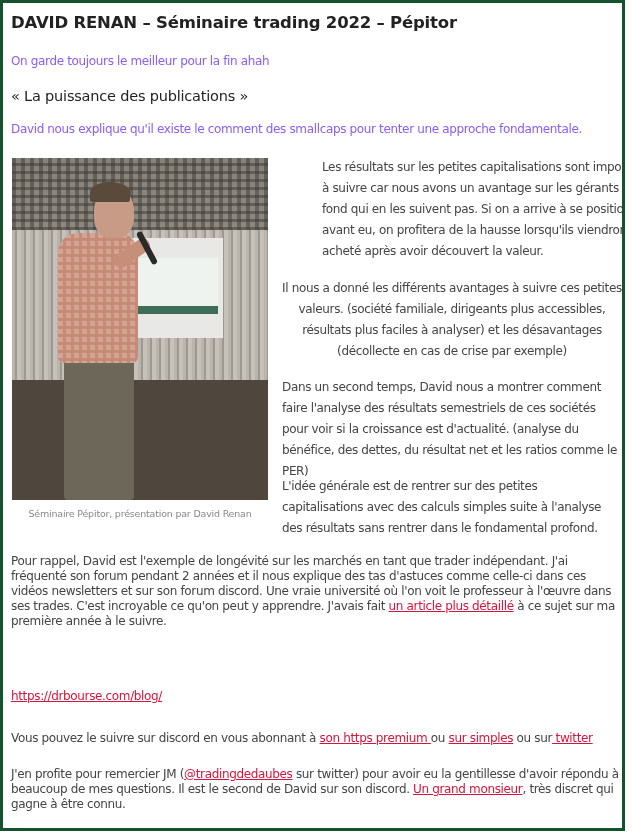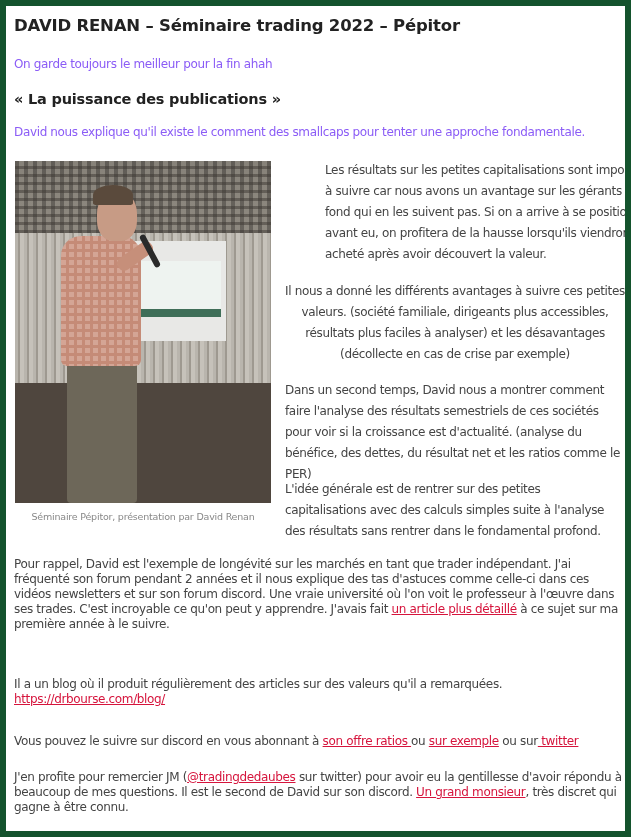--- a/index.html
+++ b/index.html
@@ -1,35 +1,35 @@
 <!DOCTYPE html>
 <html><head>
   <meta charset="utf-8">
   <style>
     html, body { margin: 0; padding: 0; background: #ffffff; }
     body { width: 633px; height: 839px; position: relative; overflow: hidden;
       font-family: "DejaVu Sans", "Liberation Sans", sans-serif; }
     .frame {
       position: absolute; left: 0; top: 0;
       width: 619px; height: 825px;
-      border: 6px solid #14532d;
+      border: 3px solid #14532d;
       background: #ffffff;
       overflow: hidden;
     }
     .content { position: absolute; left: 8px; top: 0; width: 608px; color: #444444; }
     .title {
       position: absolute; left: 0; top: 10px;
       font-size: 16.5px; font-weight: bold; color: #222222; letter-spacing: -0.2px;
       white-space: nowrap;
     }
     .p { position: absolute; left: 0; font-size: 12px; line-height: 21px; color: #8b5cf6; letter-spacing: -0.35px; }
     .intro { top: 48px; }
     .subheading {
       position: absolute; left: 0; top: 85px;
-      font-size: 14.5px; font-weight: bold; color: #222222; letter-spacing: -0.2px; white-space: nowrap;
+      font-size: 14.5px; font-weight: normal; color: #222222; letter-spacing: -0.2px; white-space: nowrap;
     }
     .lead { top: 116px; white-space: nowrap; }
     .figure { position: absolute; left: 1px; top: 155px; width: 256px; }
     .photo {
       width: 256px; height: 342px; position: relative; overflow: hidden;
       background: linear-gradient(180deg, #6d6a63 0%, #8a857c 10%, #a8a49b 30%, #b4afa6 55%, #564c43 64%, #4e443c 100%);
     }
     .ceiling { position: absolute; left: 0; top: 0; width: 256px; height: 72px;
       background: repeating-linear-gradient(90deg, #5e5a54 0 4px, #8b867d 4px 9px); opacity: 0.85; }
     .ceiling2 { position: absolute; left: 0; top: 0; width: 256px; height: 72px;
@@ -94,20 +94,20 @@
       <div class="caption">Séminaire Pépitor, présentation par David Renan</div>
     </div>
 
     <div class="right-col rc1">Les résultats sur les petites capitalisations sont importants à suivre car nous avons un avantage sur les gérants de fond qui en les suivent pas. Si on a arrive à se positionner avant eu, on profitera de la hausse lorsqu'ils viendront acheté après avoir découvert la valeur.</div>
     <div class="right-col rc2">Il nous a donné les différents avantages à suivre ces petites valeurs. (société familiale, dirigeants plus accessibles, résultats plus faciles à analyser) et les désavantages (décollecte en cas de crise par exemple)</div>
     <div class="right-col rc3">Dans un second temps, David nous a montrer comment faire l'analyse des résultats semestriels de ces sociétés pour voir si la croissance est d'actualité. (analyse du bénéfice, des dettes, du résultat net et les ratios comme le PER)</div>
     <div class="right-col rc4">L'idée générale est de rentrer sur des petites capitalisations avec des calculs simples suite à l'analyse des résultats sans rentrer dans le fondamental profond.</div>
 
     <div class="full f1"><span>Pour rappel, David est l'exemple de longévité sur les marchés en tant que trader indépendant. J'ai fréquenté son forum pendant 2 années et il nous explique des tas d'astuces comme celle-ci dans ces vidéos newsletters et sur son forum discord. Une vraie université où l'on voit le professeur à l'œuvre dans ses trades. C'est incroyable ce qu'on peut y apprendre. J'avais fait </span><a class="link">un article plus détaillé</a><span> à ce sujet sur ma première année à le suivre.</span></div>
 
-    <div class="full f2"><span>Il a un blog où il produit régulièrement des articles sur des valeurs qu'il a remarquées.</span><br><a class="link">https://drbourse.com/blog/</a></div>
+    <div class="full f2"><br><a class="link">https://drbourse.com/blog/</a></div>
 
-    <div class="full f3"><span>Vous pouvez le suivre sur discord en vous abonnant à </span><a class="link">son offre ratios </a><span>ou </span><a class="link">sur exemple</a><span> ou sur</span><a class="link"> twitter</a></div>
+    <div class="full f3"><span>Vous pouvez le suivre sur discord en vous abonnant à </span><a class="link">son https premium </a><span>ou </span><a class="link">sur simples</a><span> ou sur</span><a class="link"> twitter</a></div>
 
     <div class="full f4"><span>J'en profite pour remercier JM (</span><a class="link">@tradingdedaubes</a><span> sur twitter) pour avoir eu la gentillesse d'avoir répondu à beaucoup de mes questions. Il est le second de David sur son discord. </span><a class="link">Un grand monsieur</a><span>, très discret qui gagne à être connu.</span></div>
 
   </div>
 </div>
 
 </body></html>

